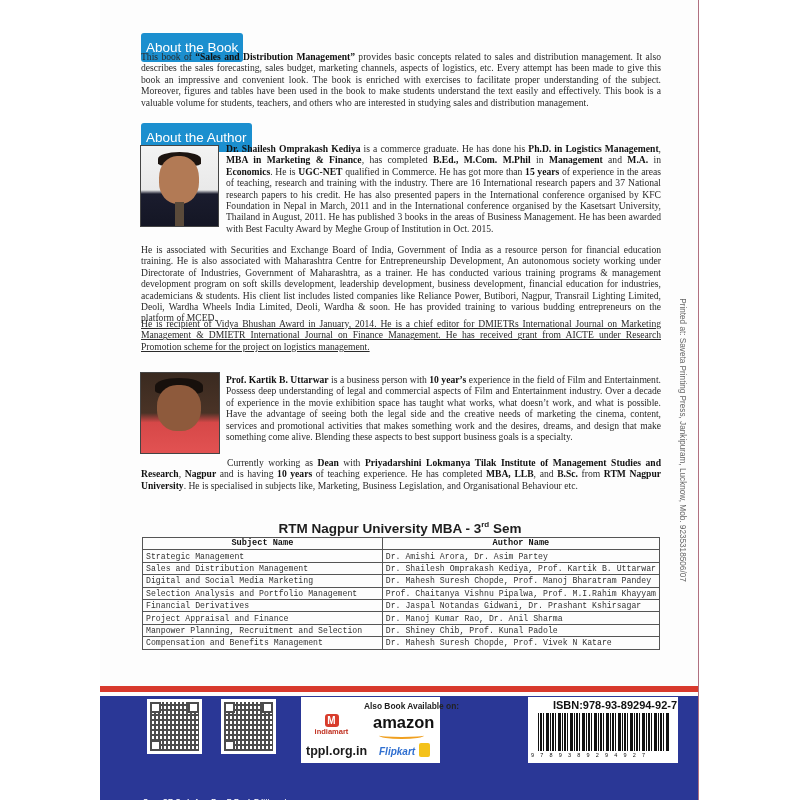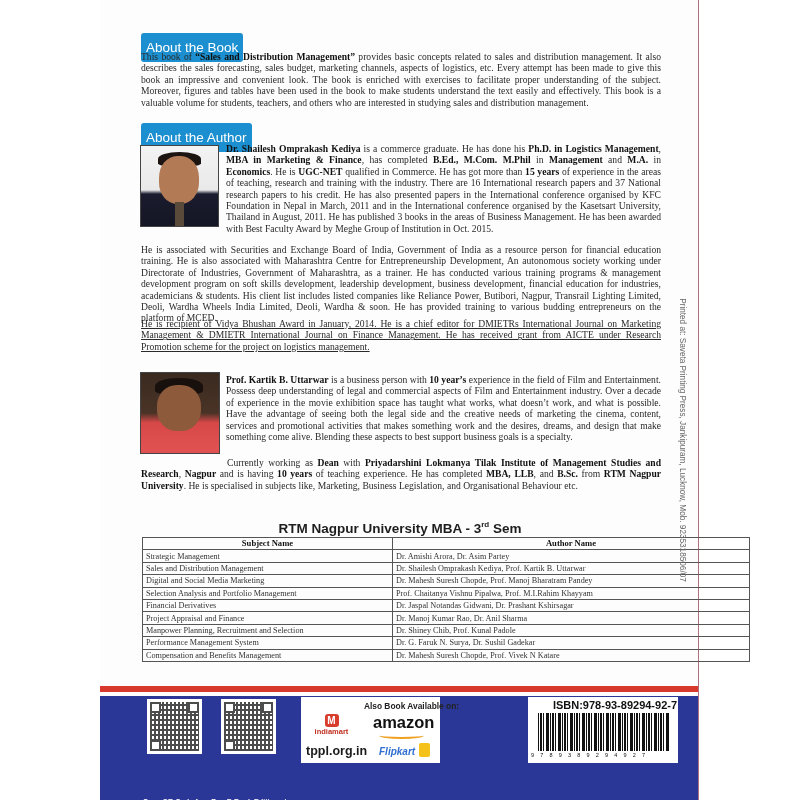--- a/index.html
+++ b/index.html
@@ -11,21 +11,21 @@
   .photo{position:absolute;border:1px solid #444;overflow:hidden;}
   .p1{left:140px;top:145px;width:77px;height:80px;background:linear-gradient(#f3f3f3 0%,#e9e9e9 55%,#1a1c2e 60%,#141624 100%);}
   .p1 .face{position:absolute;left:18px;top:10px;width:40px;height:48px;border-radius:45%;background:#b27a55;}
   .p1 .hair{position:absolute;left:17px;top:6px;width:43px;height:14px;border-radius:50% 50% 20% 20%;background:#1c1410;}
   .p1 .tie{position:absolute;left:34px;top:56px;width:9px;height:24px;background:#5a4a3a;}
   .p2{left:140px;top:372px;width:78px;height:80px;background:linear-gradient(#3a2a20 0%,#4a3326 50%,#d64848 62%,#e25252 100%);}
   .p2 .face{position:absolute;left:16px;top:12px;width:44px;height:46px;border-radius:45%;background:#8e5a3c;}
   .p2 .hair{position:absolute;left:14px;top:5px;width:48px;height:16px;border-radius:50% 50% 20% 20%;background:#17100c;}
   .tbl-title{position:absolute;left:130px;top:520px;width:540px;text-align:center;font-family:"Liberation Sans",sans-serif;font-weight:bold;font-size:13.5px;color:#1d1d1d;}
   .tbl-title sup{font-size:8px;}
-  table.sub{position:absolute;left:142px;top:537px;width:608px;border-collapse:collapse;font-family:Liberation Serif, serif;font-size:8.2px;color:#333;}
+  table.sub{position:absolute;left:142px;top:537px;width:518px;border-collapse:collapse;font-family:Liberation Mono, monospace;font-size:8.2px;color:#333;}
   table.sub th,table.sub td{border:1px solid #555;padding:0 3px;height:11.4px;line-height:11px;white-space:nowrap;}
   table.sub th{font-weight:bold;text-align:center;color:#111;font-size:8.6px;}
   table.sub td:first-child{width:243px;}
   .vtext{position:absolute;left:682px;top:440px;transform:translate(-50%,-50%) rotate(90deg);font-family:"Liberation Sans",sans-serif;font-size:8.2px;color:#666;white-space:nowrap;}
   .redline{position:absolute;left:100px;top:686px;width:598px;height:6px;background:#d8392d;}
   .band{position:absolute;left:100px;top:696px;width:598px;height:104px;background:#2a3796;}
   .qr{position:absolute;top:699px;width:55px;height:55px;background:#fff;padding:3px;box-sizing:border-box;}
   .qr .grid{width:100%;height:100%;background:
       repeating-linear-gradient(90deg,#111 0 2px,transparent 2px 4px),
       repeating-linear-gradient(0deg,#111 0 2px,transparent 2px 5px);opacity:.75;position:relative;}
@@ -105,24 +105,20 @@
       </tr>
     <tr>
         <td>Project Appraisal and Finance</td>
         <td>Dr. Manoj Kumar Rao, Dr. Anil Sharma</td>
       </tr>
     <tr>
         <td>Manpower Planning, Recruitment and Selection</td>
         <td>Dr. Shiney Chib, Prof. Kunal Padole</td>
       </tr>
     <tr>
-        <td>Performance Management System</td>
-        <td>Dr. G. Faruk N. Surya, Dr. Sushil Gadekar</td>
-      </tr>
-    <tr>
         <td>Compensation and Benefits Management</td>
         <td>Dr. Mahesh Suresh Chopde, Prof. Vivek N Katare</td>
       </tr>
   </tbody>
 </table>
 
 <div class="vtext">Printed at: Saveta Printing Press, Jankipuram, Lucknow, Mob. 9235318506/07</div>
 
 <div class="redline"></div>
 <div class="band"></div>

